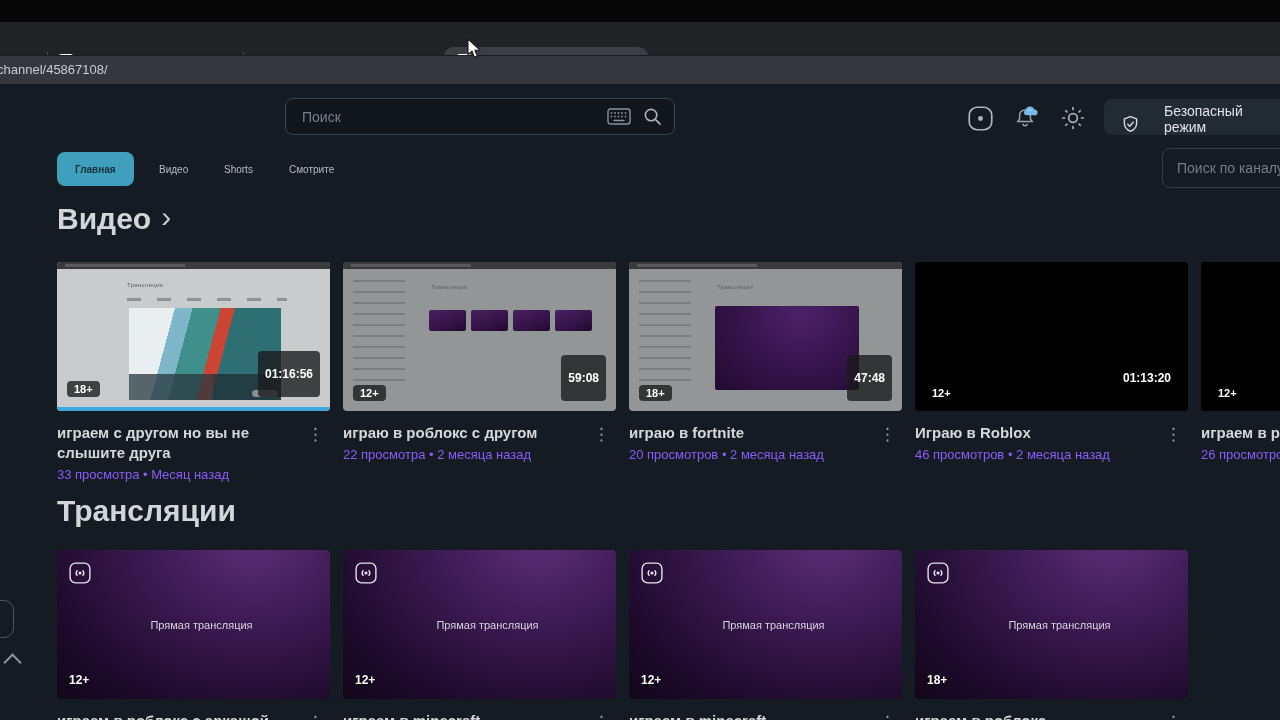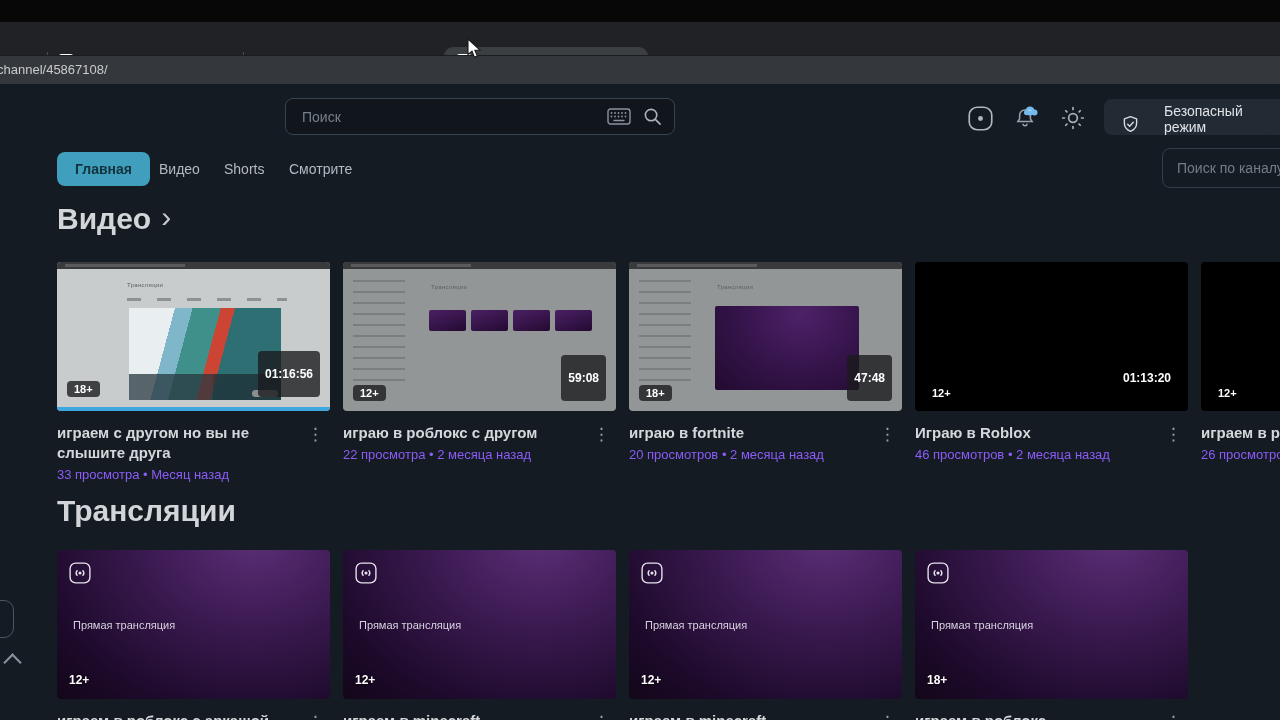--- a/index.html
+++ b/index.html
@@ -34,21 +34,21 @@
   .search-box input { flex:1; background:transparent; border:none; outline:none; color:#5eead4;
     font-size:14px; padding:0 10px 0 16px; font-family:inherit; }
   .search-box input::placeholder { color:#76808b; }
   .sb-icon { flex:0 0 auto; margin-right:12px; display:flex; align-items:center; }
   .hdr-icon { position:absolute; top:20px; display:flex; align-items:center; justify-content:center; }
   .safe-btn { position:absolute; left:1104px; top:15px; height:36px; padding:0 16px; border-radius:8px;
     background:#222a33; display:flex; align-items:flex-end; gap:23px; color:#dfe3e7; font-size:14px; }
   .partial-btn { position:absolute; left:1262px; top:15px; width:40px; height:36px; border-radius:8px; background:#222a33; }
   
   .nav-tab { position:absolute; top:68px; height:34px; display:flex; align-items:center; padding:8px 18px;
-    font-size:14px; color:#b3bac1; border-radius:8px; }
+    font-size:10px; color:#b3bac1; border-radius:8px; }
   .nav-tab.active { background:#3f9fbc; color:#14313e; font-weight:bold; }
   .chan-search { position:absolute; left:1162px; top:64px; width:140px; height:40px; border:1px solid #333d47;
     border-radius:8px 0 0 8px; background:transparent; }
   .chan-search input { width:100%; height:100%; background:transparent; border:none; outline:none;
     color:#aeb6be; font-size:14px; padding-left:14px; font-family:inherit; }
   .chan-search input::placeholder { color:#737d88; }
   
   .sec-head { position:absolute; display:flex; align-items:center; gap:10px; color:#d2d6d9; }
   .sec-head .t { font-size:30px; font-weight:bold; }
   .sec-head .c { font-size:30px; color:#c6cacd; transform:translateY(-2px); }
@@ -79,21 +79,21 @@
   .side-lines { position:absolute; left:10px; top:18px; width:52px; height:110px;
     background:repeating-linear-gradient(#7b7e80 0 2px, transparent 2px 11px); }
   .purple-grid { position:absolute; left:86px; top:48px; display:flex; gap:5px; }
   .purple-grid .pg { width:37px; height:21px; border-radius:2px;
     background:linear-gradient(160deg,#4a2063 0%,#341347 60%,#23092f 100%); }
   .purple-big { position:absolute; left:86px; top:44px; width:144px; height:84px; border-radius:2px;
     background:radial-gradient(ellipse at 60% 10%,#4d2268 0%,#38154e 45%,#210a2f 100%); }
   
   .thumb.stream { background:radial-gradient(ellipse at 72% -8%, #5b2f77 0%, #3c1a52 38%, #1d0a2b 78%, #130619 100%); }
   .live-ic { position:absolute; left:12px; top:12px; }
-  .stream-label { position:absolute; left:16px; top:46%; width:100%; font-size:11px; color:#d9d2e0; }
+  .stream-label { position:absolute; left:8px; top:46%; width:100%; text-align:center; font-size:11px; color:#d9d2e0; }
   .stream-age { position:absolute; left:12px; bottom:12px; color:#fff; font-size:12px; font-weight:bold;
     text-shadow:0 1px 2px rgba(0,0,0,.6); }
   
   .edge-box { position:absolute; left:-22px; top:516px; width:36px; height:38px; border:1.5px solid #4b5563; border-radius:10px; }
   .edge-chevron { position:absolute; left:6px; top:572px; width:13px; height:13px;
     border-left:2px solid #8a939c; border-top:2px solid #8a939c; transform:rotate(45deg); }
   
   .cursor { position:absolute; left:467px; top:38px; z-index:99; }
   svg { display:block; }
 </style>

